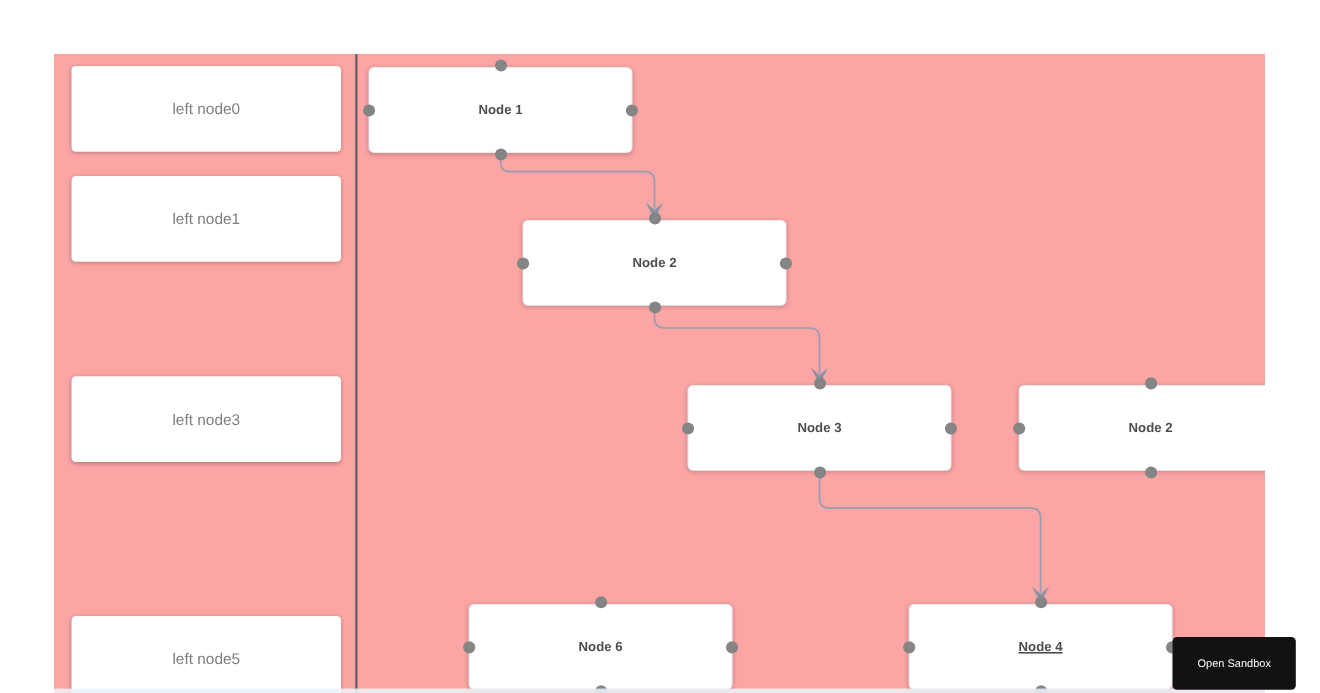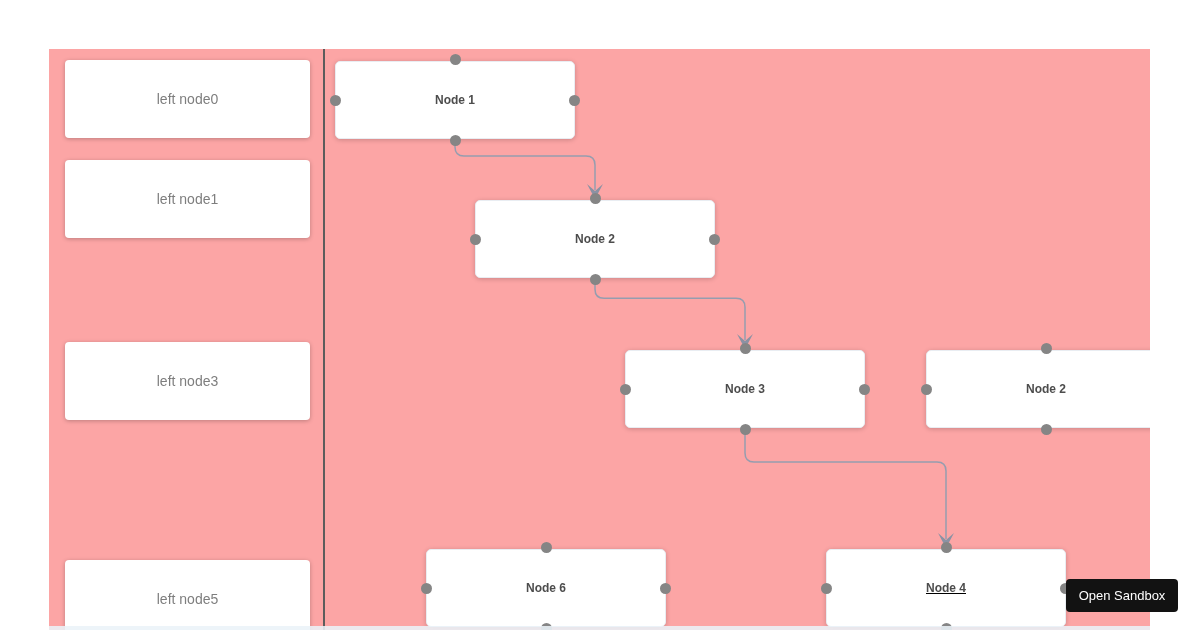--- a/index.html
+++ b/index.html
@@ -34,23 +34,23 @@
   .handle { position:absolute; width:11px; height:11px; border-radius:50%;
             background:#858585; cursor:crosshair; }
   .handle.top    { left:calc(50% - 5.5px); top:-8px; }
   .handle.bottom { left:calc(50% - 5.5px); bottom:-8px; }
   .handle.left   { left:-6px; top:calc(50% - 5.5px); }
   .handle.right  { right:-6px; top:calc(50% - 5.5px); }
 
   .scroll-strip { position:absolute; left:0; bottom:0; width:100%; height:4px;
                   background:rgba(235,242,248,0.88); z-index:20; }
 
-  .open-sandbox { position:absolute; left:1066px; top:579px; width:112px; height:33px;
+  .open-sandbox { position:absolute; left:1066px; top:579px; width:112px; height:48px;
                   background:#121212; color:#ffffff; border:none; border-radius:4px;
-                  font-size:13px; font-family:"Liberation Sans", sans-serif;
+                  font-size:10px; font-family:"Liberation Sans", sans-serif;
                   z-index:30; cursor:pointer;
                   display:flex; align-items:center; justify-content:center; }
 </style>
 </head>
 <body>
 
 <div class="embed">
   <aside class="sidebar">
       <div class="sidebar-node" style="top: 11px;">
         <span>left node0</span>

